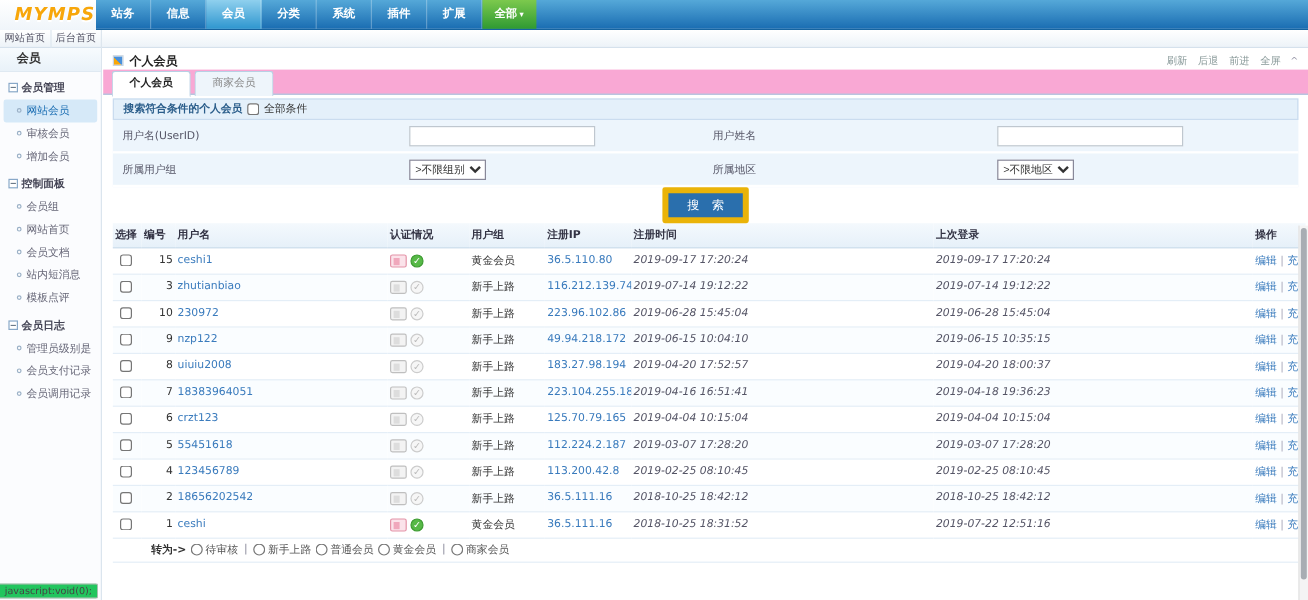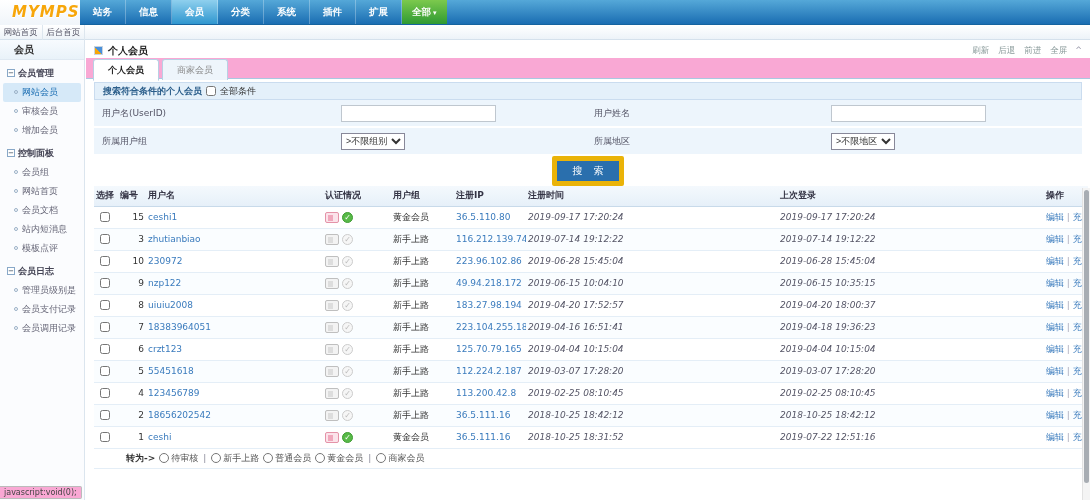--- a/index.html
+++ b/index.html
@@ -93,21 +93,21 @@
   .batch-row label{display:flex;align-items:center;gap:2px;cursor:pointer;}
   .batch-row input{width:10px;height:10px;}
   .pipe{color:#889;margin:0 1px;}
   .b-conv{padding-left:32px;}
   .b-pass{padding-left:6px;}
   .b-pass .spacer{width:16px;}
 
   
   .scrollbar{position:absolute;right:0;top:188px;bottom:0;width:8px;background:#f4f4f4;border-left:1px solid #e2e2e2;}
   .scroll-thumb{position:absolute;left:1px;right:1px;top:2px;height:94%;background:#a8adb3;border-radius:3px;}
-  .statusbar{position:absolute;left:0;bottom:1px;background:#f9a8d4;border:1px solid #bbb;border-left:none;padding:1px 4px;font-size:8px;color:#444;border-radius:0 2px 2px 0;z-index:9;}
+  .statusbar{position:absolute;left:0;bottom:1px;background:#22c55e;border:1px solid #bbb;border-left:none;padding:1px 4px;font-size:8px;color:#444;border-radius:0 2px 2px 0;z-index:9;}
 </style>
 </head>
 <body>
 
 <div id="page">
 
   <div class="topnav">
     <span class="logo">MYMPS</span>
     <div class="nav-strip">
 

